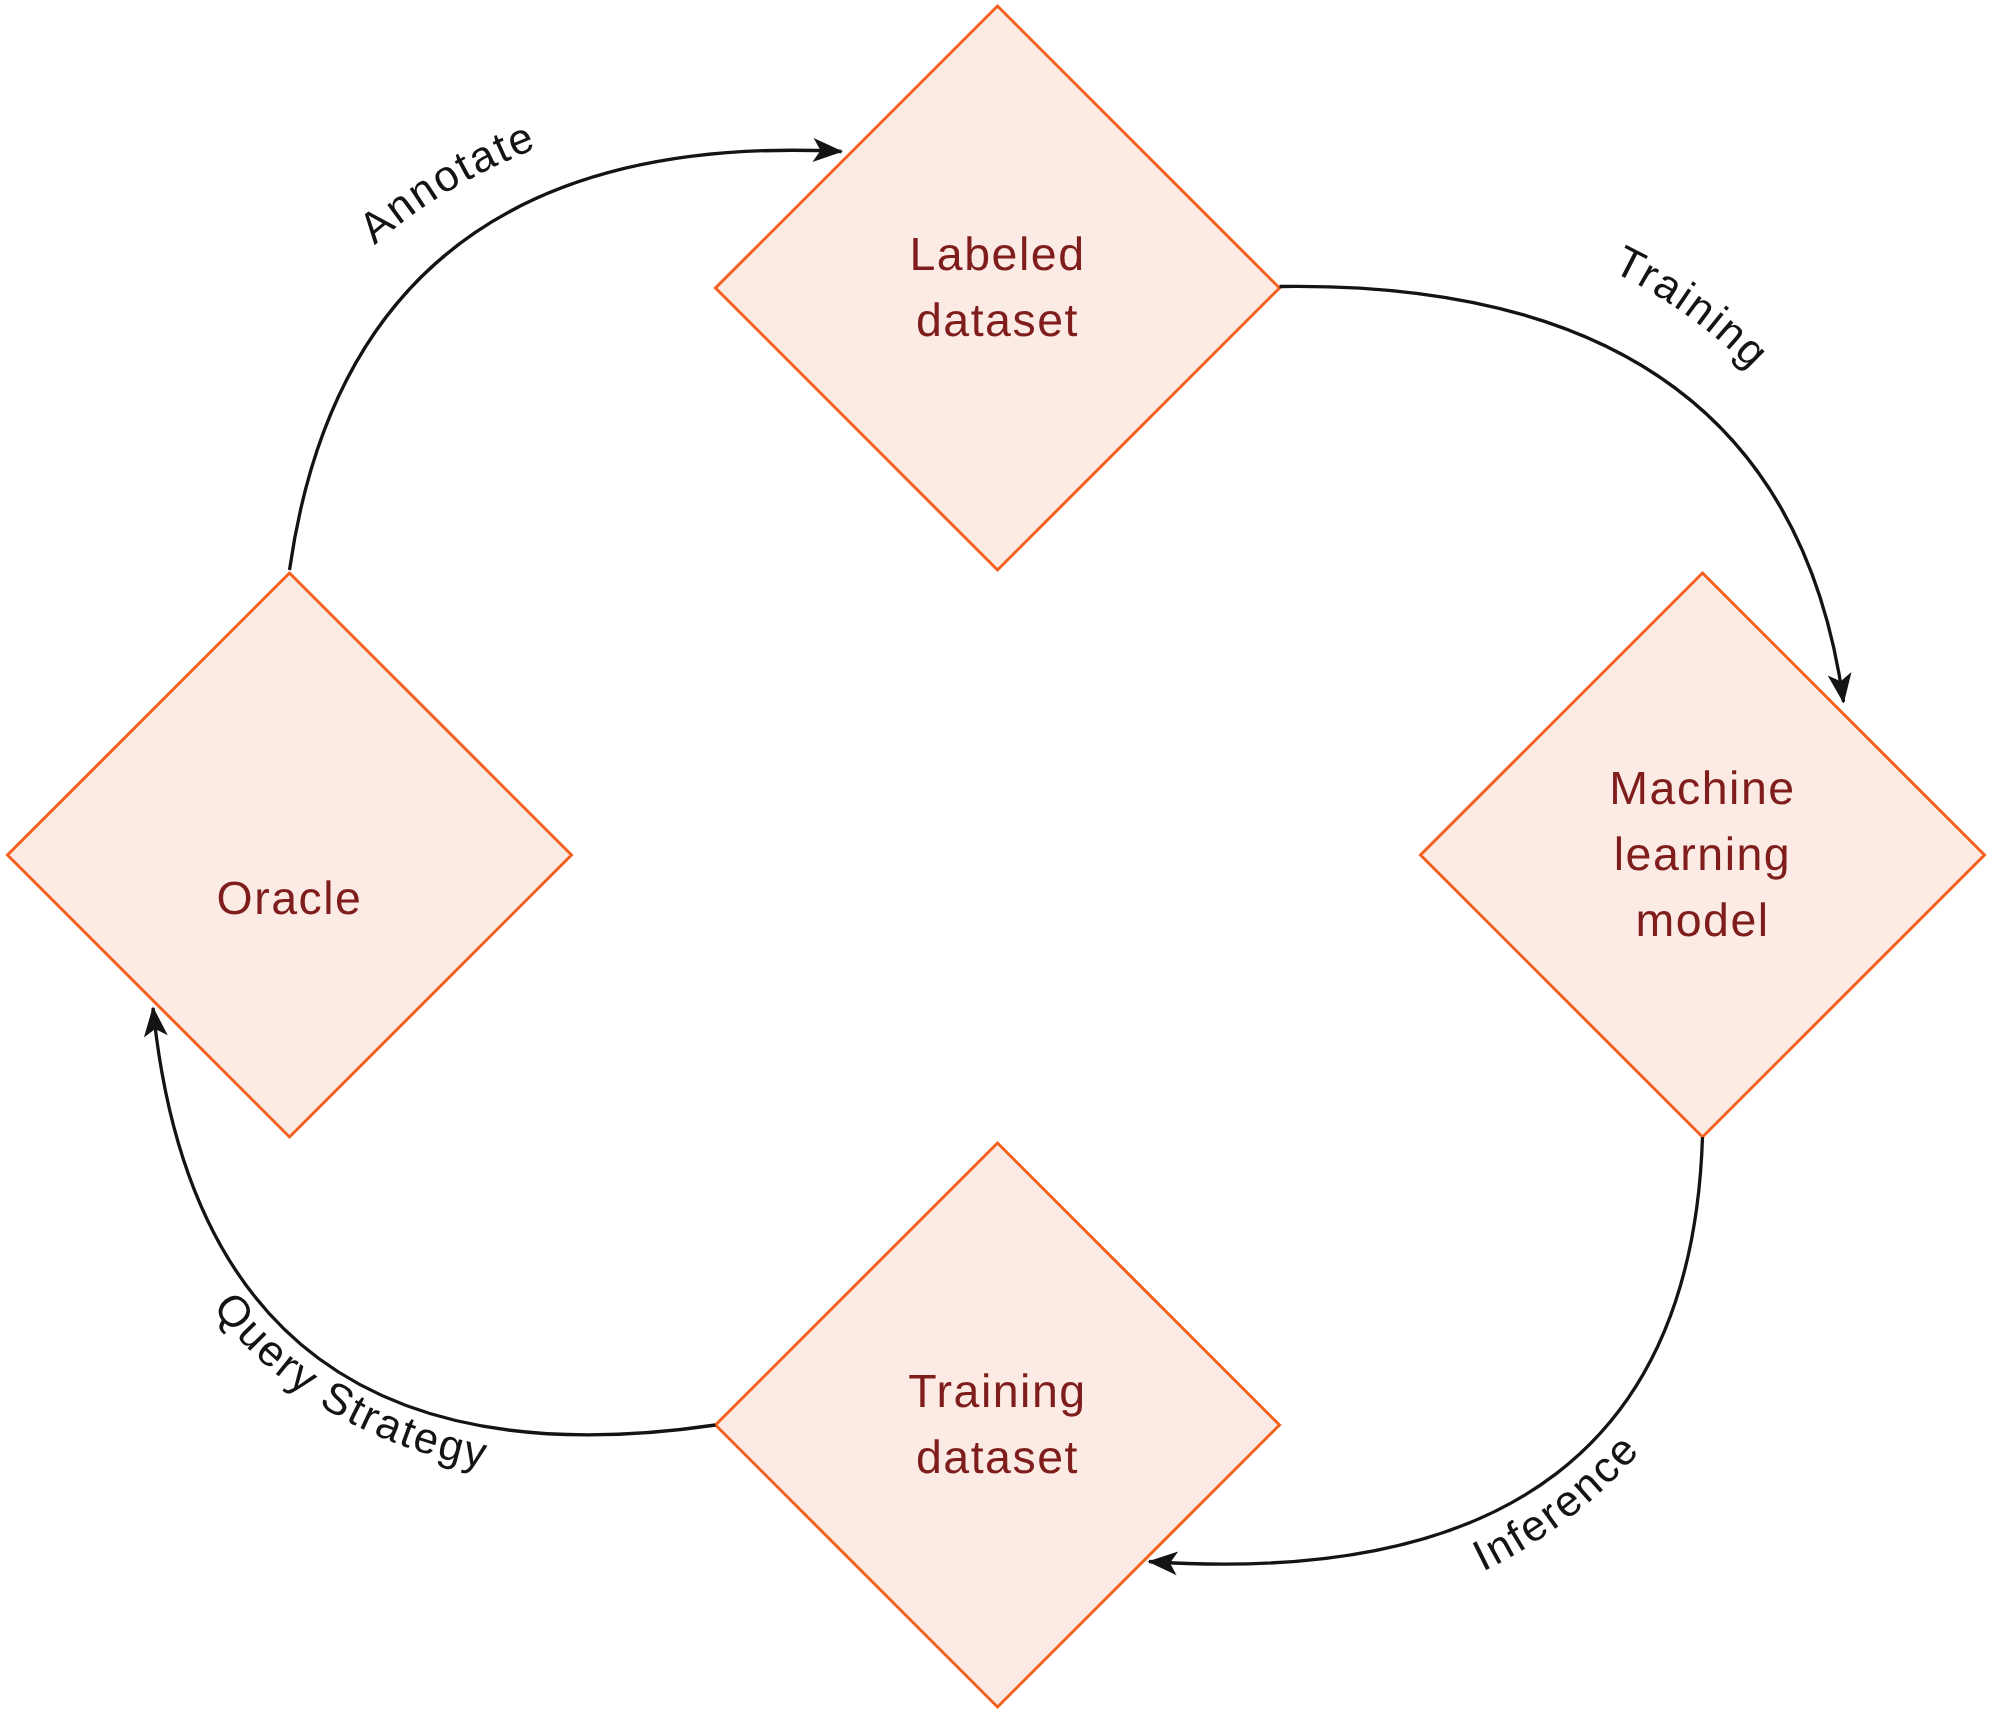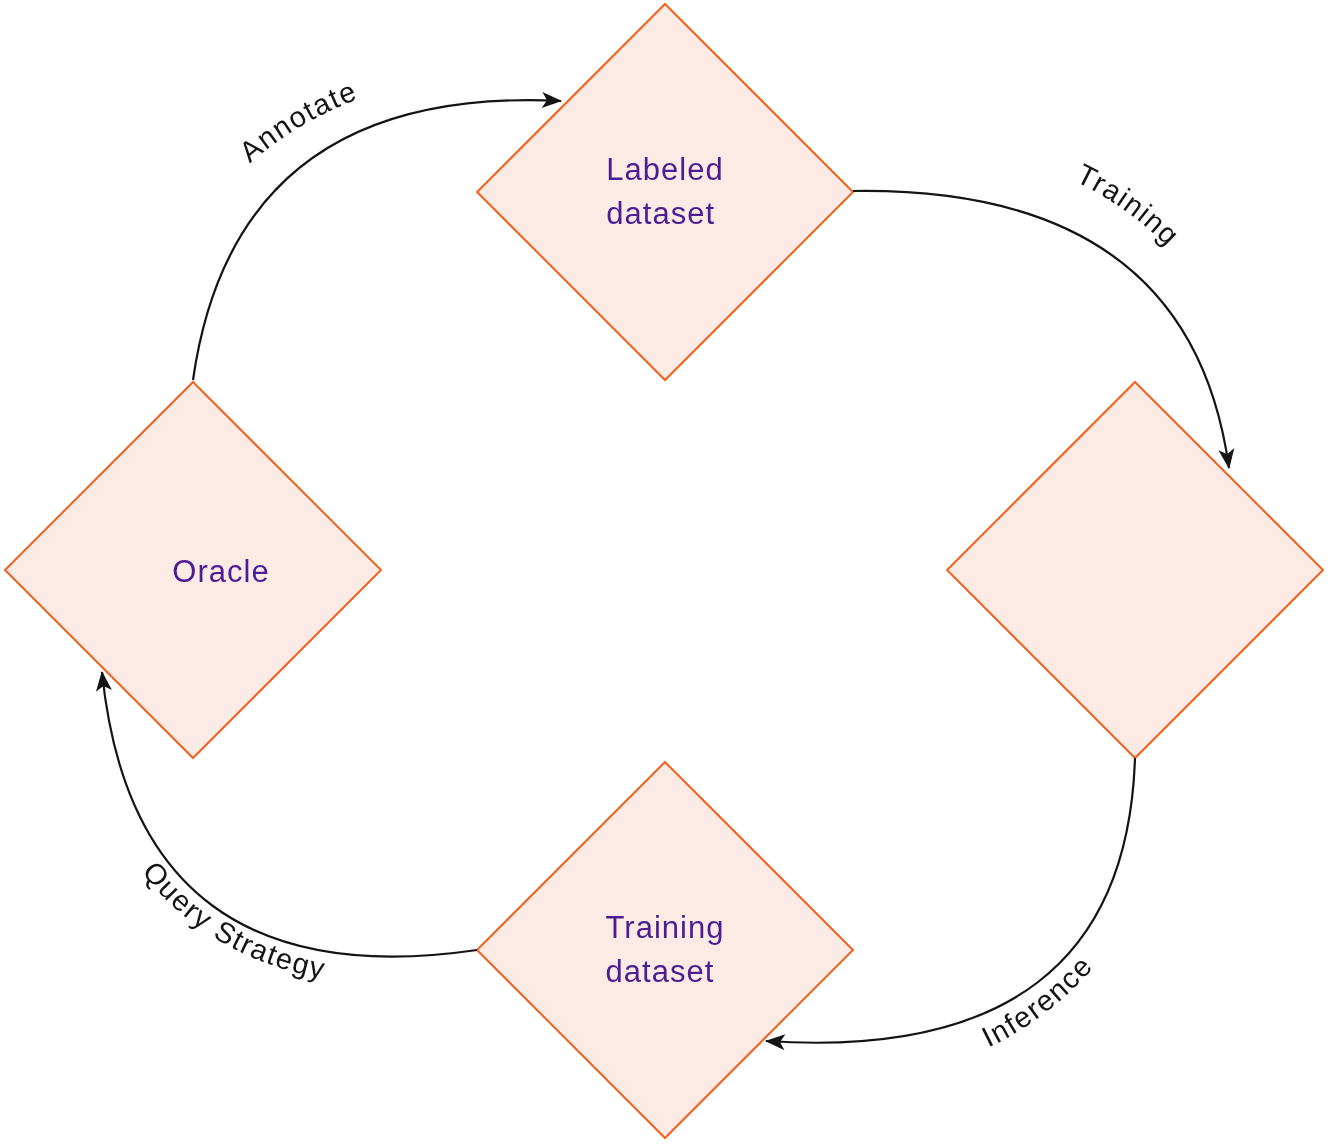--- a/index.html
+++ b/index.html
@@ -36,31 +36,31 @@
   }
   .edge-label {
     font-family: "Liberation Sans", sans-serif;
     font-size: 29px;
     letter-spacing: 1.5px;
     fill: #141414;
   }
   .node-label {
     position: absolute;
     transform: translate(-50%, -50%);
-    text-align: left;
+    text-align: center;
     white-space: pre-line;
     font-size: 31px;
     line-height: 44px;
     letter-spacing: 1px;
-    color: #4c1d95;
+    color: #7f1d1d;
   }
   .node-label.labeled   { left: 665px;  top: 192px; }
   .node-label.ml        { left: 1135px; top: 570px; }
   .node-label.unlabeled { left: 665px;  top: 950px; }
-  .node-label.oracle    { left: 193px;  top: 572px; margin-left: 28px; }
+  .node-label.oracle    { left: 193px;  top: 599px; }
 </style>
 </head>
 <body>
 
 <div id="stage">
 
   <svg id="diagram-svg" width="1330" height="1144" viewBox="0 0 1330 1144">
     <defs>
       <marker id="arrowhead" markerUnits="userSpaceOnUse" markerWidth="22" markerHeight="18" viewBox="0 0 22 18" refX="20" refY="9" orient="auto">
         <path d="M 1 1 L 21 9 L 1 17 L 6 9 Z" fill="#141414"></path>
@@ -91,17 +91,20 @@
     <text class="edge-label" text-anchor="middle">
       <textPath href="#query-label-path" startOffset="50%">Query Strategy</textPath>
     </text>
     <text class="edge-label" text-anchor="middle">
       <textPath href="#inference-label-path" startOffset="50%">Inference</textPath>
     </text>
   </svg>
 
   <div class="node-label labeled">Labeled
 dataset</div>
+  <div class="node-label ml">Machine
+learning
+model</div>
   <div class="node-label unlabeled">Training
 dataset</div>
   <div class="node-label oracle">Oracle</div>
 
 </div>
 
 </body></html>

